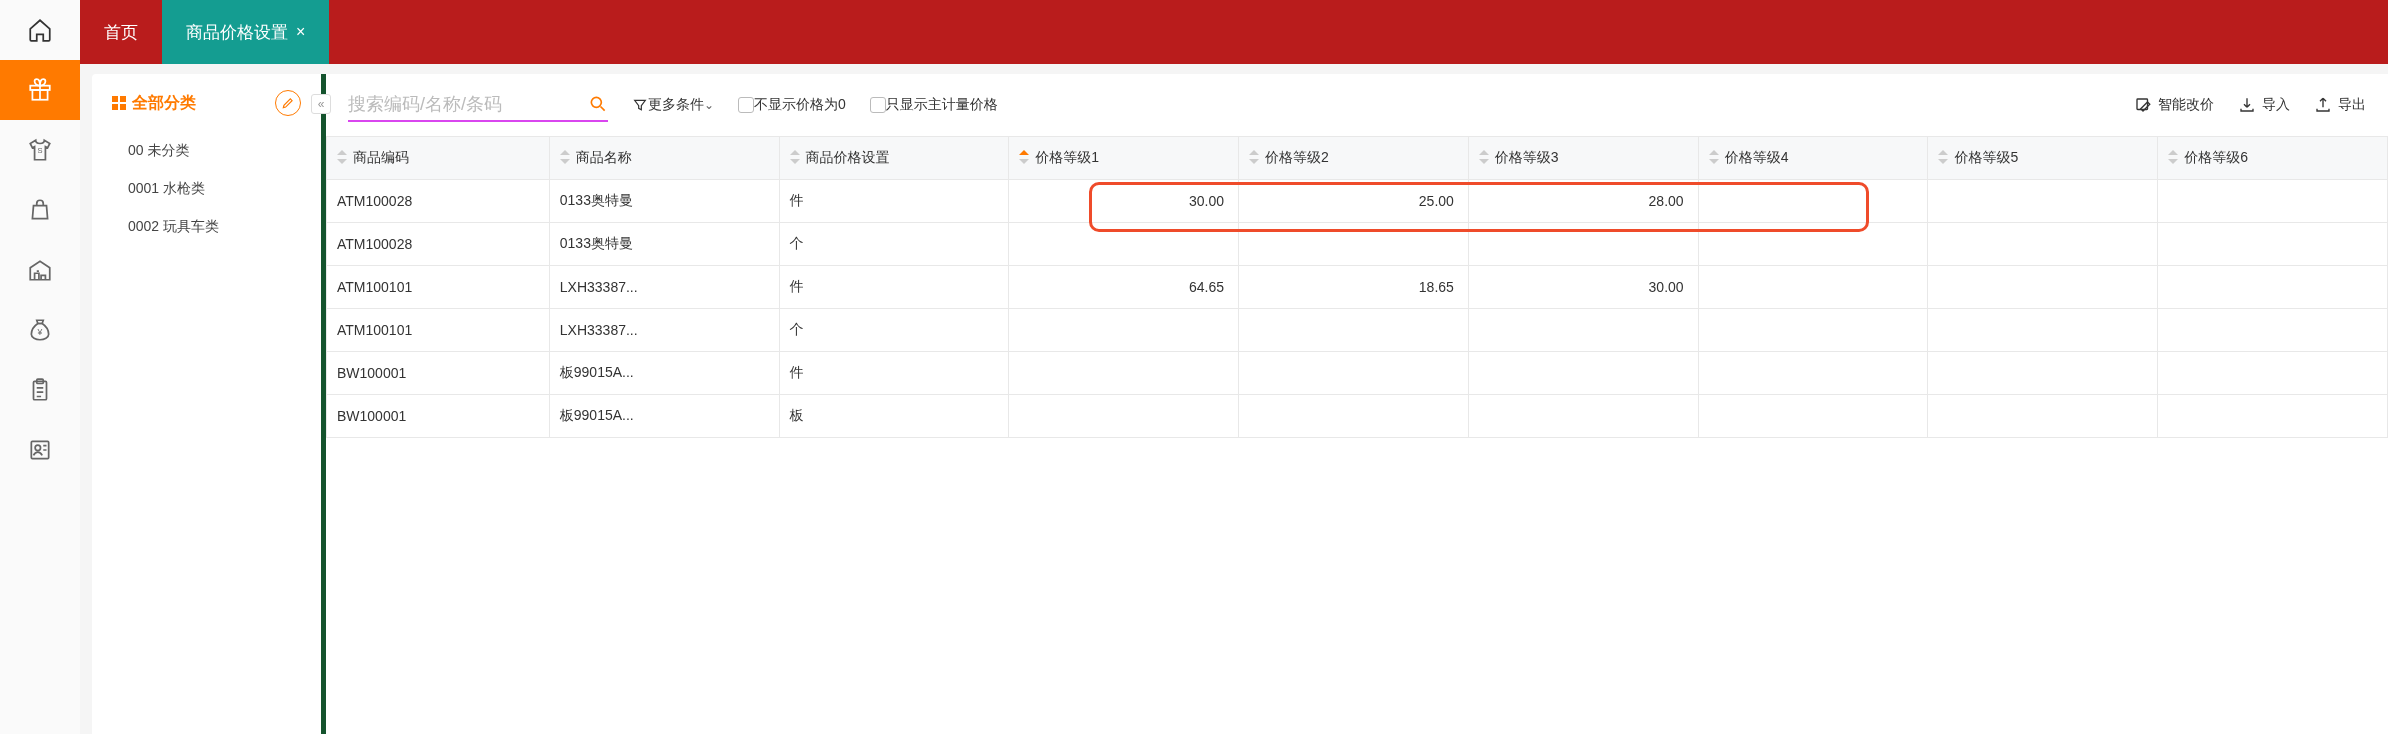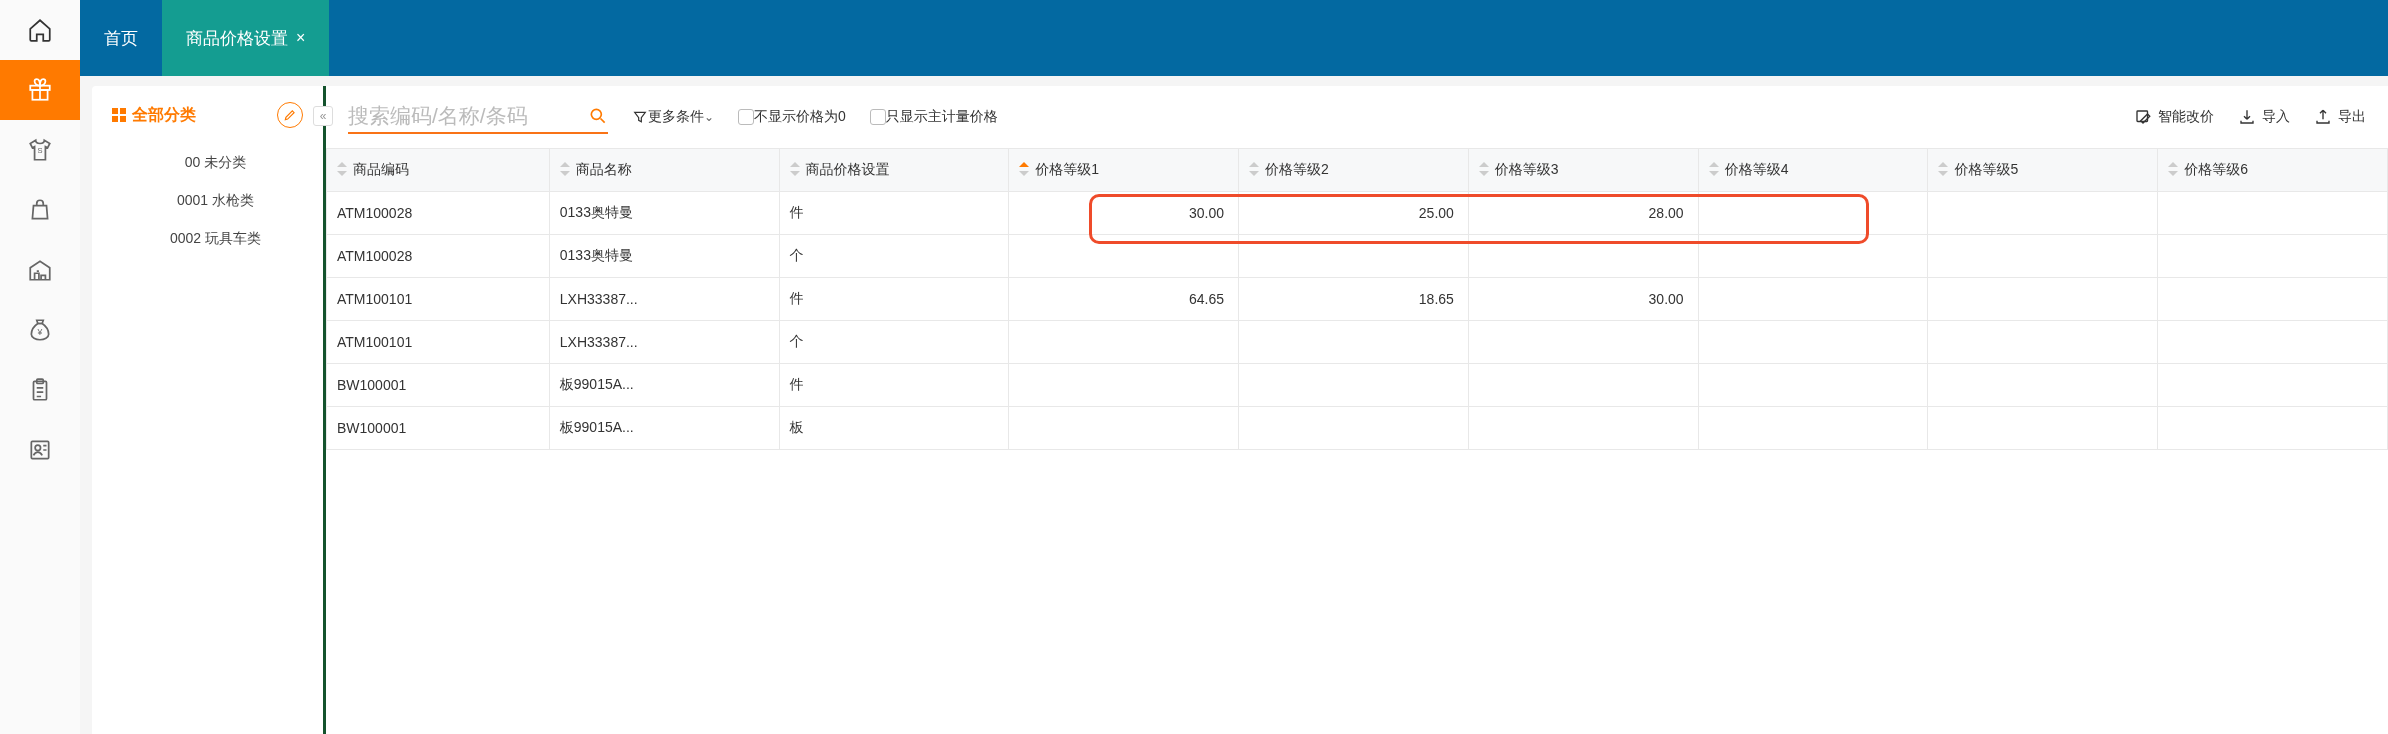--- a/index.html
+++ b/index.html
@@ -8,49 +8,49 @@
 
     
     .rail { width: 80px; background: #fafafa; display: flex; flex-direction: column; align-items: center; }
     .rail-item { width: 80px; height: 60px; display: flex; align-items: center; justify-content: center; cursor: pointer; color: #666; }
     .rail-item.active-orange { background: #ff7a00; color: #fff; }
     .rail-item.home { color: #333; }
     .rail-item svg { width: 26px; height: 26px; fill: none; stroke: currentColor; stroke-width: 1.6; }
 
     
     .main { flex: 1; display: flex; flex-direction: column; }
-    .tabbar { height: 76px; background: #0369a1; display: flex; align-items: stretch; }
+    .tabbar { height: 64px; background: #b91c1c; display: flex; align-items: stretch; }
     .tab { display: flex; align-items: center; padding: 0 24px; color: #fff; font-size: 17px; cursor: pointer; gap: 8px; }
     .tab.active { background: #149d91; align-items: center; }
     .tab-close { font-size: 16px; cursor: pointer; }
 
     
     .content { flex: 1; display: flex; background: #f5f5f5; padding-left: 12px; padding-top: 10px; }
     .panel { background: #fff; flex: 1; display: flex; border-top-left-radius: 4px; }
 
     
-    .side { width: 234px; border-right: 3px solid #14532d; padding: 16px 0; position: relative; text-align: center; }
+    .side { width: 234px; border-right: 5px solid #14532d; padding: 16px 0; position: relative; }
     .side-head { display: flex; align-items: center; justify-content: space-between; padding: 0 20px 8px 20px; }
     .side-title { color: #ff7a00; font-weight: 600; font-size: 16px; display: flex; align-items: center; gap: 6px; }
     .grid4 { display: inline-block; width: 14px; height: 14px; background:
       linear-gradient(#ff7a00,#ff7a00) 0 0/6px 6px no-repeat,
       linear-gradient(#ff7a00,#ff7a00) 8px 0/6px 6px no-repeat,
       linear-gradient(#ff7a00,#ff7a00) 0 8px/6px 6px no-repeat,
       linear-gradient(#ff7a00,#ff7a00) 8px 8px/6px 6px no-repeat; }
     .edit-btn { width: 26px; height: 26px; border: 1px solid #ff7a00; border-radius: 50%; display: flex; align-items: center; justify-content: center; color: #ff7a00; cursor: pointer; }
     .edit-btn svg { width: 14px; height: 14px; stroke: currentColor; fill: none; stroke-width: 2; }
     .collapse-handle { position: absolute; top: 20px; right: -10px; width: 20px; height: 20px; background: #fff; border: 1px solid #ddd; border-radius: 3px; display: flex; align-items: center; justify-content: center; cursor: pointer; font-size: 12px; color: #999; z-index: 2; }
     .tree { padding-top: 8px; }
     .tree-item { padding: 10px 20px 10px 36px; cursor: pointer; color: #444; }
 
     
     .table-area { flex: 1; display: flex; flex-direction: column; }
     .toolbar { display: flex; align-items: center; padding: 14px 22px; gap: 24px; }
     .search { position: relative; width: 260px; }
-    .search input { width: 100%; height: 34px; border: none; border-bottom: 2px solid #f97316; outline: none; font-size: 21px; padding-right: 28px; }
+    .search input { width: 100%; height: 34px; border: none; border-bottom: 2px solid #d946ef; outline: none; font-size: 18px; padding-right: 28px; }
     .search input::placeholder { color: #bbb; }
     .search-icon { position: absolute; right: 0; top: 6px; color: #ff7a00; cursor: pointer; }
     .search-icon svg { width: 20px; height: 20px; stroke: currentColor; fill: none; stroke-width: 2; }
     .more-filter { display: flex; align-items: center; gap: 0; cursor: pointer; color: #333; }
     .more-filter svg { width: 16px; height: 16px; stroke: currentColor; fill: none; stroke-width: 1.8; }
     .checkbox { display: flex; align-items: center; cursor: pointer; color: #333; }
     .cb { width: 16px; height: 16px; border: 1px solid #bbb; border-radius: 3px; }
     .tb-spacer { flex: 1; }
     .tb-action { display: flex; align-items: center; gap: 6px; cursor: pointer; color: #333; justify-content: flex-end; }
     .tb-action svg { width: 18px; height: 18px; stroke: currentColor; fill: none; stroke-width: 1.8; }

